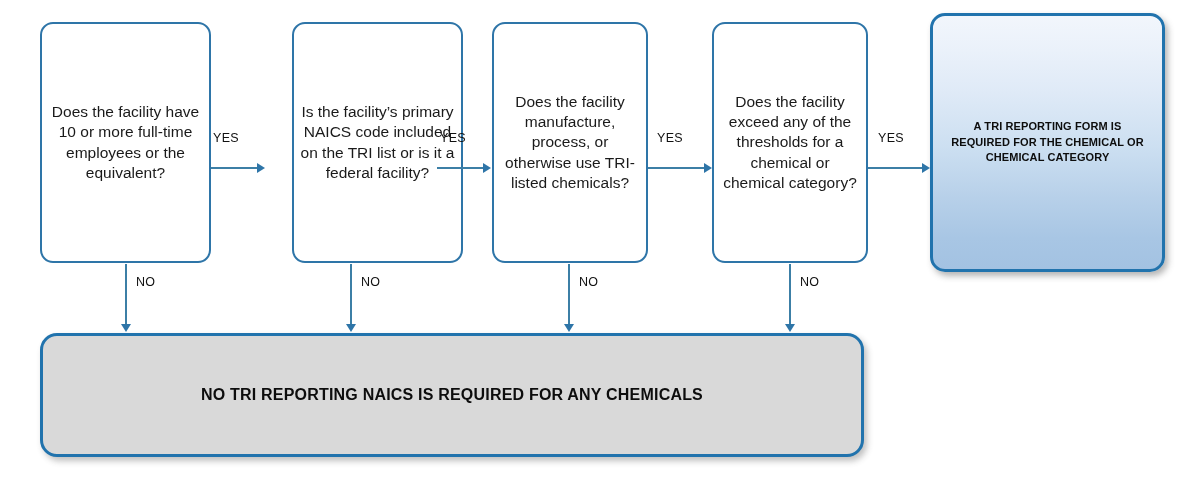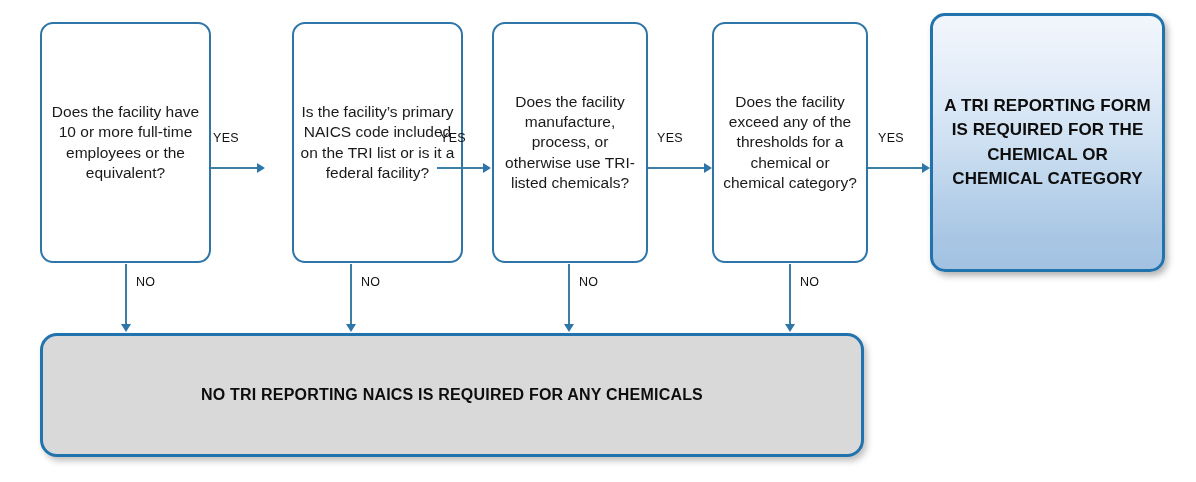--- a/index.html
+++ b/index.html
@@ -29,21 +29,21 @@
     position:absolute;
     border:3px solid #2173AD;
     border-radius:15px;
     box-sizing:border-box;
     background:linear-gradient(to bottom,#f2f6fc 0%,#eaf1fa 14%,#dfeaf7 30%,#ccdff1 52%,#b7d0e9 72%,#a8c6e4 88%,#a3c2e2 100%);
     box-shadow:3px 4px 6px rgba(60,60,60,0.38);
     display:flex;align-items:center;justify-content:center;
     text-align:center;
     color:#0d0d0d;
     font-weight:bold;
-    font-size:17px;
+    font-size:11px;
     line-height:1.42;
     letter-spacing:.1px;
     padding:4px 10px;
   }
 
   
   .greybox{
     position:absolute;
     background:#d9d9d9;
     border:3px solid #2173AD;

